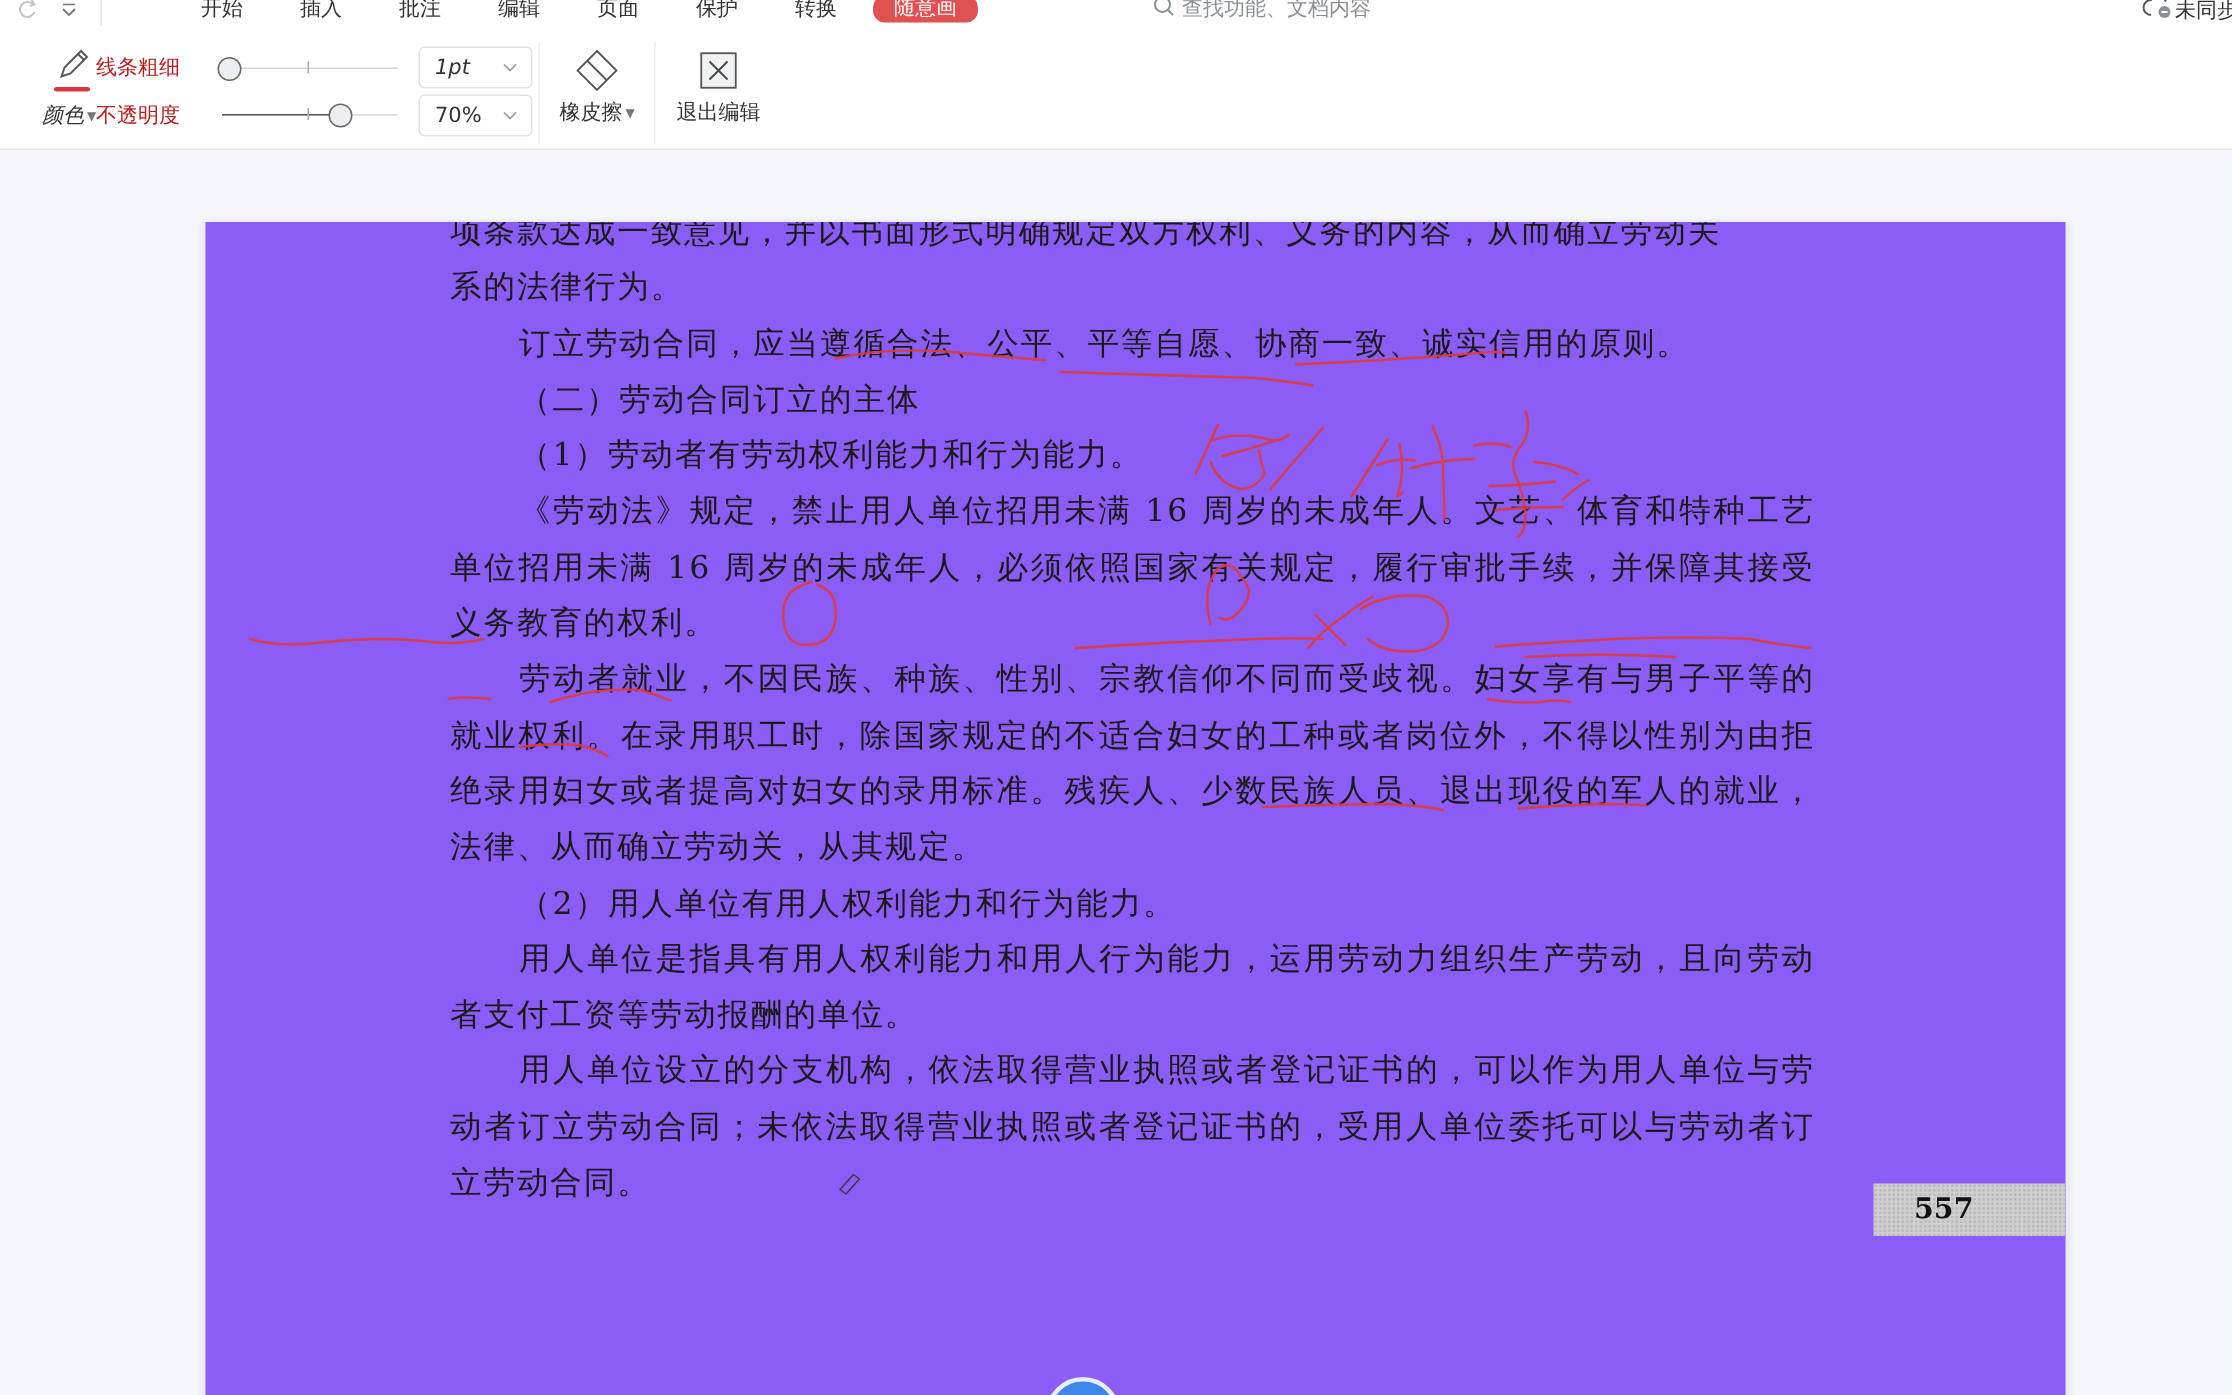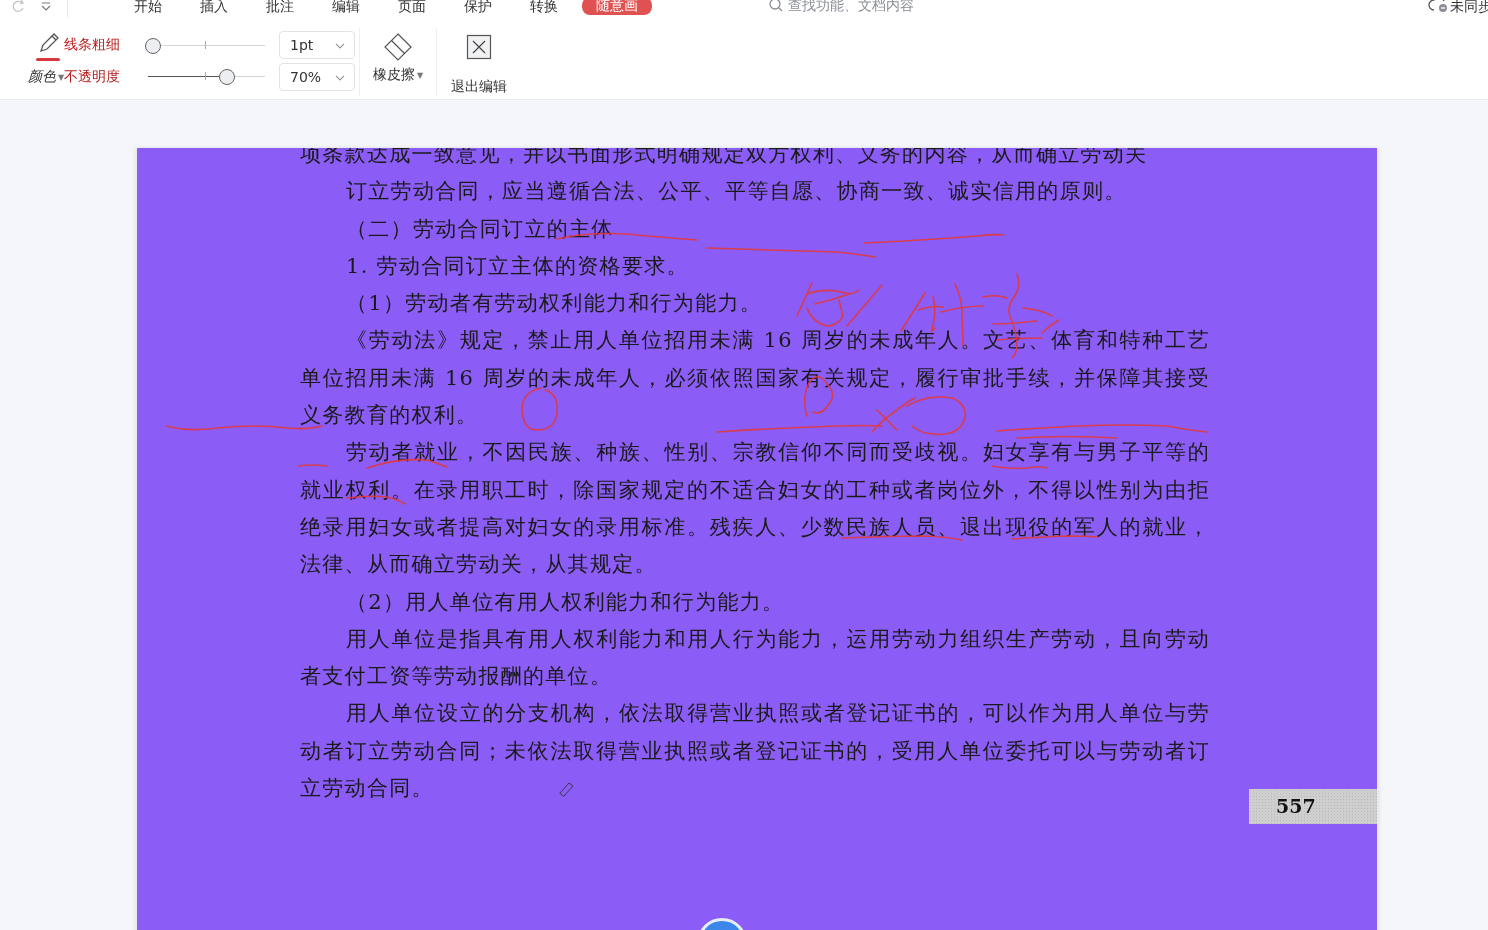--- a/index.html
+++ b/index.html
@@ -108,21 +108,21 @@
     <div class="tick" style="left:60px;"></div>
     <div class="thumb" style="left:0px;"></div>
   </div>
   <div class="slider" style="left:148px; top:49px; width:117px;">
     <div class="track"></div>
     <div class="fill" style="width:72px;"></div>
     <div class="tick" style="left:57px;"></div>
     <div class="thumb" style="left:71px;"></div>
   </div>
 
-  <div class="select-box" style="left:279px; top:11px;">
+  <div class="select-box" style="left:279px; top:11px;font-style:italic;">
     <span>1pt</span>
     <span class="chev"><svg width="12" height="12" viewBox="0 0 12 12">
           <path d="M2 4 L6 8 L10 4" fill="none" stroke="#999" stroke-width="1.1"></path>
         </svg></span>
   </div>
   <div class="select-box" style="left:279px; top:43px;">
     <span>70%</span>
     <span class="chev"><svg width="12" height="12" viewBox="0 0 12 12">
           <path d="M2 4 L6 8 L10 4" fill="none" stroke="#999" stroke-width="1.1"></path>
         </svg></span>
@@ -142,31 +142,31 @@
 
   <div class="vsep" style="left:436px;"></div>
 
   <div class="tool-btn" style="left:446px; top:10px; width:66px;">
     <div style="height:34px; display:flex; justify-content:center; align-items:center;">
       <svg width="26" height="26" viewBox="0 0 26 26">
           <rect x="1.5" y="1.5" width="23" height="23" fill="#f0f1f3" stroke="#555" stroke-width="1.2"></rect>
           <path d="M7 7 L19 19 M19 7 L7 19" stroke="#444" stroke-width="1.2"></path>
         </svg>
     </div>
-    <div style="margin-top:14px;">退出编辑</div>
+    <div style="margin-top:2px;">退出编辑</div>
   </div>
 </div>
 
 <div class="doc-area">
   <div class="page">
     <div class="text-block">
       <p class="para">项条款达成一致意见，并以书面形式明确规定双方权利、义务的内容，从而确立劳动关</p>
+      <p class="para">系的法律行为。</p>
       <p class="para indent">订立劳动合同，应当遵循合法、公平、平等自愿、协商一致、诚实信用的原则。</p>
       <p class="para indent">（二）劳动合同订立的主体</p>
-      <p class="para indent">1. 劳动合同订立主体的资格要求。</p>
       <p class="para indent">（1）劳动者有劳动权利能力和行为能力。</p>
       <p class="para indent">《劳动法》规定，禁止用人单位招用未满 16 周岁的未成年人。文艺、体育和特种工艺单位招用未满 16 周岁的未成年人，必须依照国家有关规定，履行审批手续，并保障其接受义务教育的权利。</p>
       <p class="para indent">劳动者就业，不因民族、种族、性别、宗教信仰不同而受歧视。妇女享有与男子平等的就业权利。在录用职工时，除国家规定的不适合妇女的工种或者岗位外，不得以性别为由拒绝录用妇女或者提高对妇女的录用标准。残疾人、少数民族人员、退出现役的军人的就业，法律、从而确立劳动关，从其规定。</p>
       <p class="para indent">（2）用人单位有用人权利能力和行为能力。</p>
       <p class="para indent">用人单位是指具有用人权利能力和用人行为能力，运用劳动力组织生产劳动，且向劳动者支付工资等劳动报酬的单位。</p>
       <p class="para indent">用人单位设立的分支机构，依法取得营业执照或者登记证书的，可以作为用人单位与劳动者订立劳动合同；未依法取得营业执照或者登记证书的，受用人单位委托可以与劳动者订立劳动合同。</p>
     </div>
 
     <div class="page-num">557</div>
 

